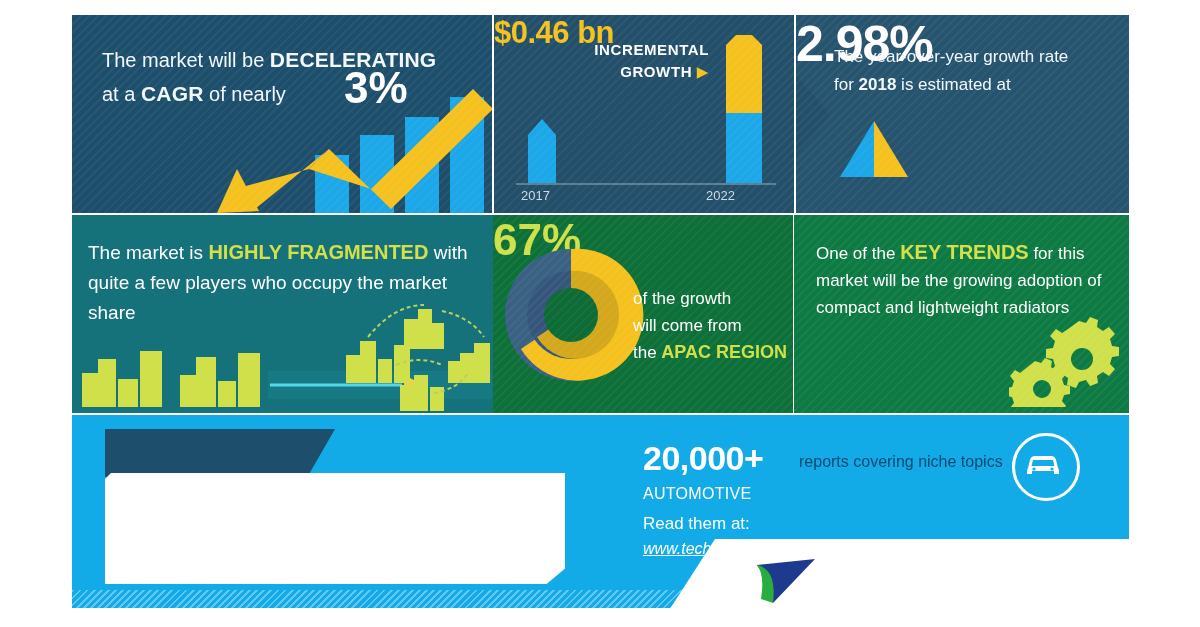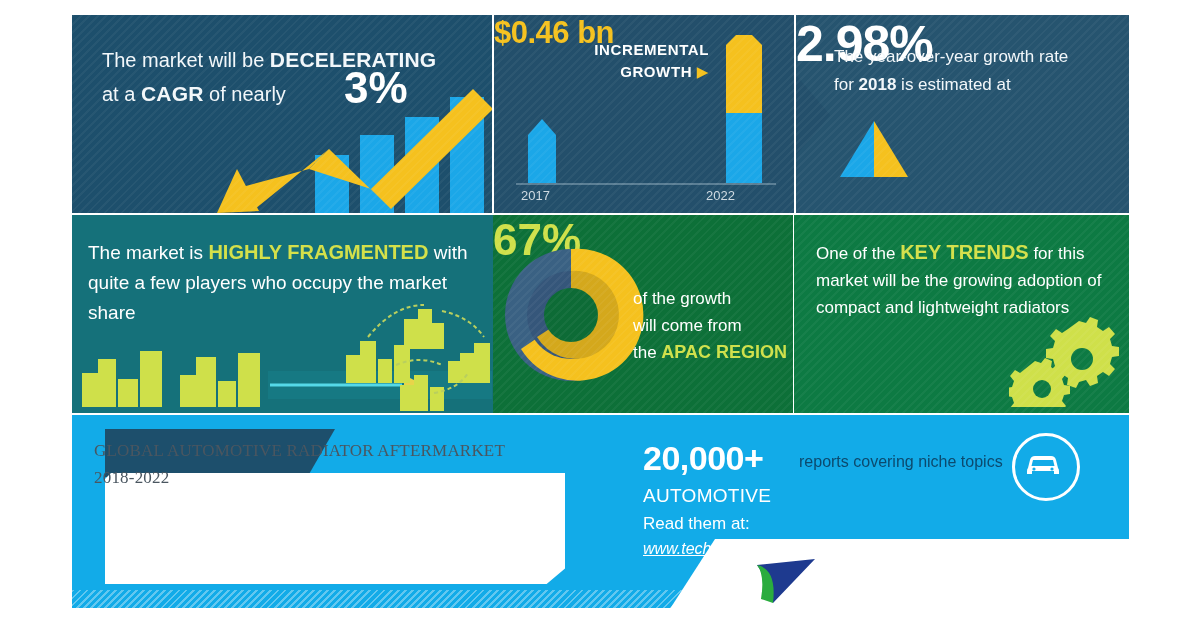--- a/index.html
+++ b/index.html
@@ -64,21 +64,21 @@
   #report-tag{position:absolute;left:33px;top:14px;width:230px;height:48px;background:#1d4f6c;
     clip-path:polygon(0 0,100% 0,88% 100%,0 100%);}
   #report-tag-label{position:absolute;left:24px;top:14px;font-size:17px;font-weight:bold;color:#ffffff;letter-spacing:.3px;}
   #report-card{position:absolute;left:33px;top:58px;width:460px;height:111px;background:#ffffff;
     clip-path:polygon(0 6px,6px 0,100% 0,100% 86%,96% 100%,0 100%);}
   #report-title{position:absolute;left:22px;top:22px;width:420px;font-size:17px;line-height:27px;
     color:#4a5660;font-family:"Liberation Serif","DejaVu Serif",serif;letter-spacing:.2px;}
 
   #foot-count{position:absolute;left:571px;top:24px;font-size:34px;font-weight:bold;color:#ffffff;letter-spacing:-.5px;}
   #foot-count-sub{position:absolute;left:727px;top:38px;font-size:16px;color:#0c4a6e;}
-  #foot-sector{position:absolute;left:571px;top:70px;font-size:19px;color:#ffffff;letter-spacing:.3px;}
+  #foot-sector{position:absolute;left:571px;top:70px;font-size:16px;color:#ffffff;letter-spacing:.3px;}
   #foot-read{position:absolute;left:571px;top:99px;font-size:17px;color:#ffffff;}
   #foot-url{position:absolute;left:571px;top:125px;font-size:16px;color:#ffffff;font-style:italic;
     text-decoration:underline;}
 
   #car-badge{position:absolute;left:940px;top:18px;width:62px;height:62px;border:3px solid #ffffff;border-radius:50%;}
 
   #logo-band{position:absolute;left:585px;top:124px;width:600px;height:90px;background:#ffffff;
     clip-path:polygon(58px 0,100% 0,100% 100%,0 100%);}
   #logo-text{position:absolute;left:170px;top:22px;font-size:38px;font-weight:bold;letter-spacing:-.5px;}
   #logo-text .tech{color:#1e3a8f;}
@@ -231,21 +231,20 @@
       </svg>
     </div>
   </div>
 
   <div id="row-foot">
     <div id="foot-hatch"></div>
 
     <div id="report-tag"></div>
 
     <div id="report-card"></div>
-    <div id="report-title">GLOBAL AUTOMOTIVE RADIATOR AFTERMARKET 2018-2022</div>
 
     <div id="foot-count">20,000+</div>
     <div id="foot-count-sub">reports covering niche topics</div>
     <div id="foot-sector">AUTOMOTIVE</div>
     <div id="foot-read">Read them at:</div>
     <div id="foot-url">www.technavio.com</div>
 
     <div id="car-badge">
       <svg width="44" height="44" viewBox="0 0 44 44" style="position:absolute;left:6px;top:6px;">
         <path d="M7 26 L9 18 Q10 14 14 14 L30 14 Q34 14 35 18 L37 26 Q38 27 38 29 L38 32 L33 32 L33 29 L11 29 L11 32 L6 32 L6 29 Q6 27 7 26 Z" fill="#ffffff"></path>

